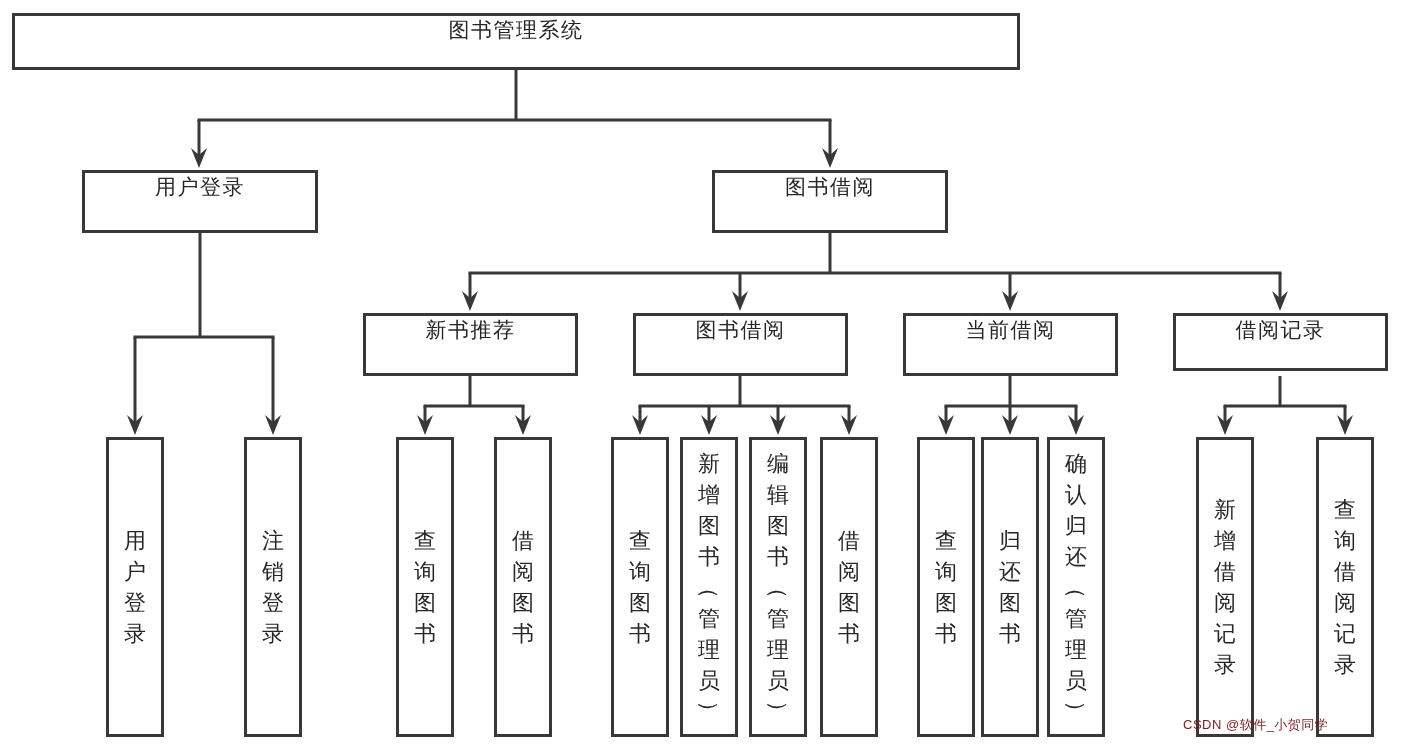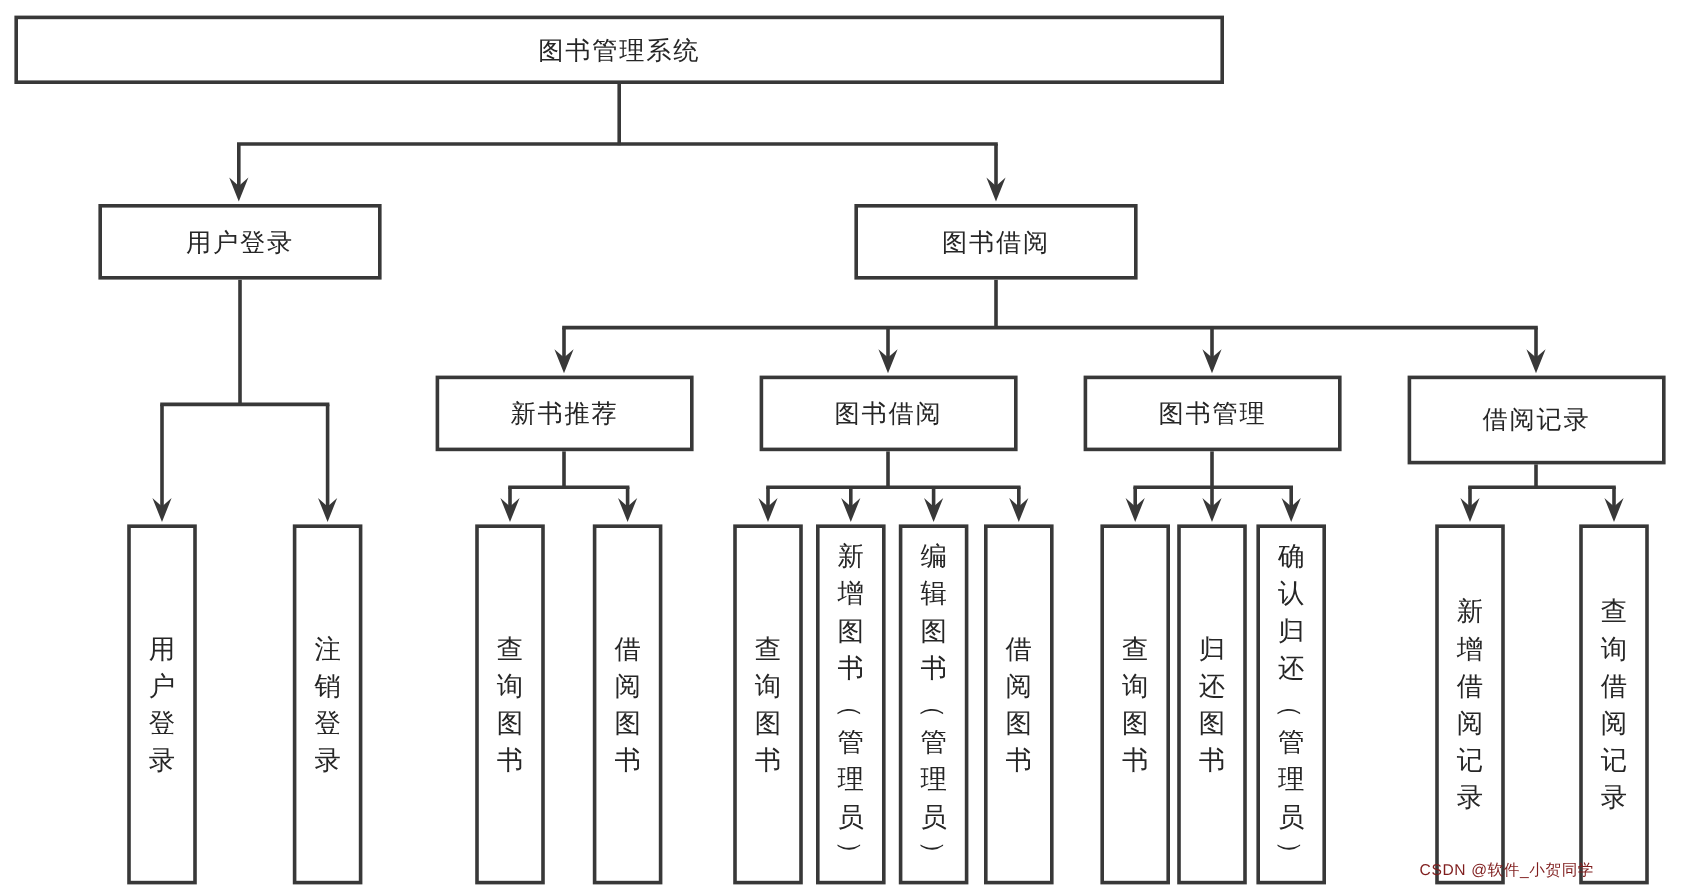--- a/index.html
+++ b/index.html
@@ -20,21 +20,20 @@
     left: 0;
     top: 0;
     z-index: 0;
   }
   .box {
     position: absolute;
     background: #ffffff;
     border: 3px solid #383838;
     box-sizing: border-box;
     display: flex;
-    align-items: center;
     justify-content: center;
     color: #262626;
     z-index: 1;
   }
   .hbox {
     font-size: 21px;
     letter-spacing: 1.5px;
     white-space: nowrap;
   }
   .vbox .vlabel {
@@ -135,23 +134,23 @@
     <span>图书借阅</span>
   </div>
 
   <div class="box hbox" style="left:633px;top:313px;width:215px;height:63px">
     <span>图书借阅</span>
   </div>
   <div class="box hbox" style="left:363px;top:313px;width:215px;height:63px">
     <span>新书推荐</span>
   </div>
   <div class="box hbox" style="left:903px;top:313px;width:215px;height:63px">
-    <span>图书管理</span>
-  </div>
-  <div class="box hbox" style="left:1173px;top:313px;width:215px;height:74px">
+    <span>当前借阅</span>
+  </div>
+  <div class="box hbox" style="left:1173px;top:313px;width:215px;height:58px">
     <span>借阅记录</span>
   </div>
 
   <div class="box vbox" style="left:106px;top:437px;width:58px;height:300px">
     <span class="vlabel">
         <span class="ch">用</span>
         <span class="ch">户</span>
         <span class="ch">登</span>
         <span class="ch">录</span>
       </span>

